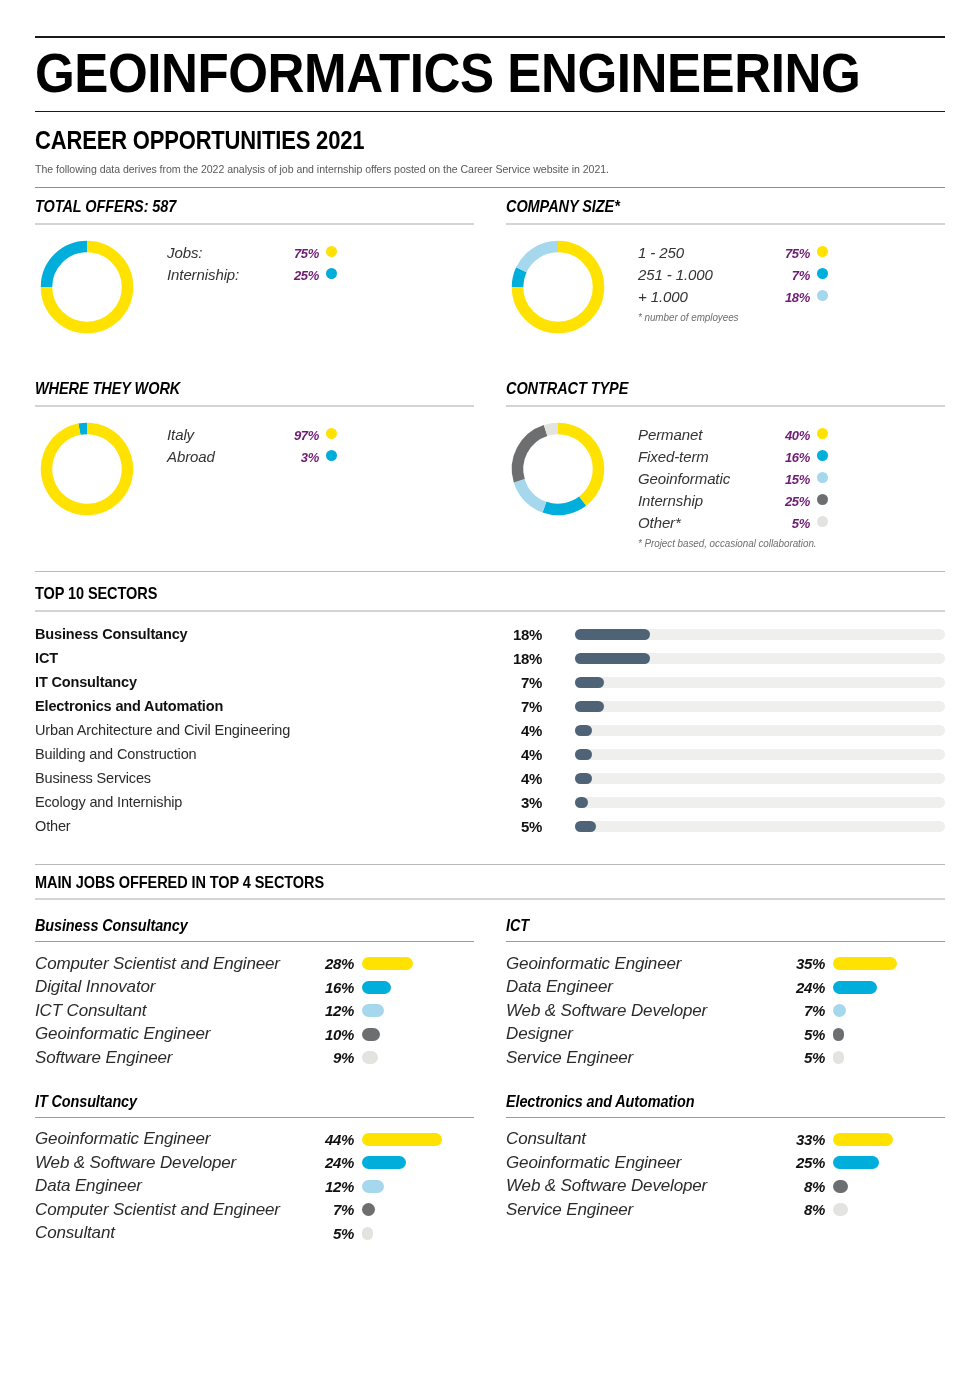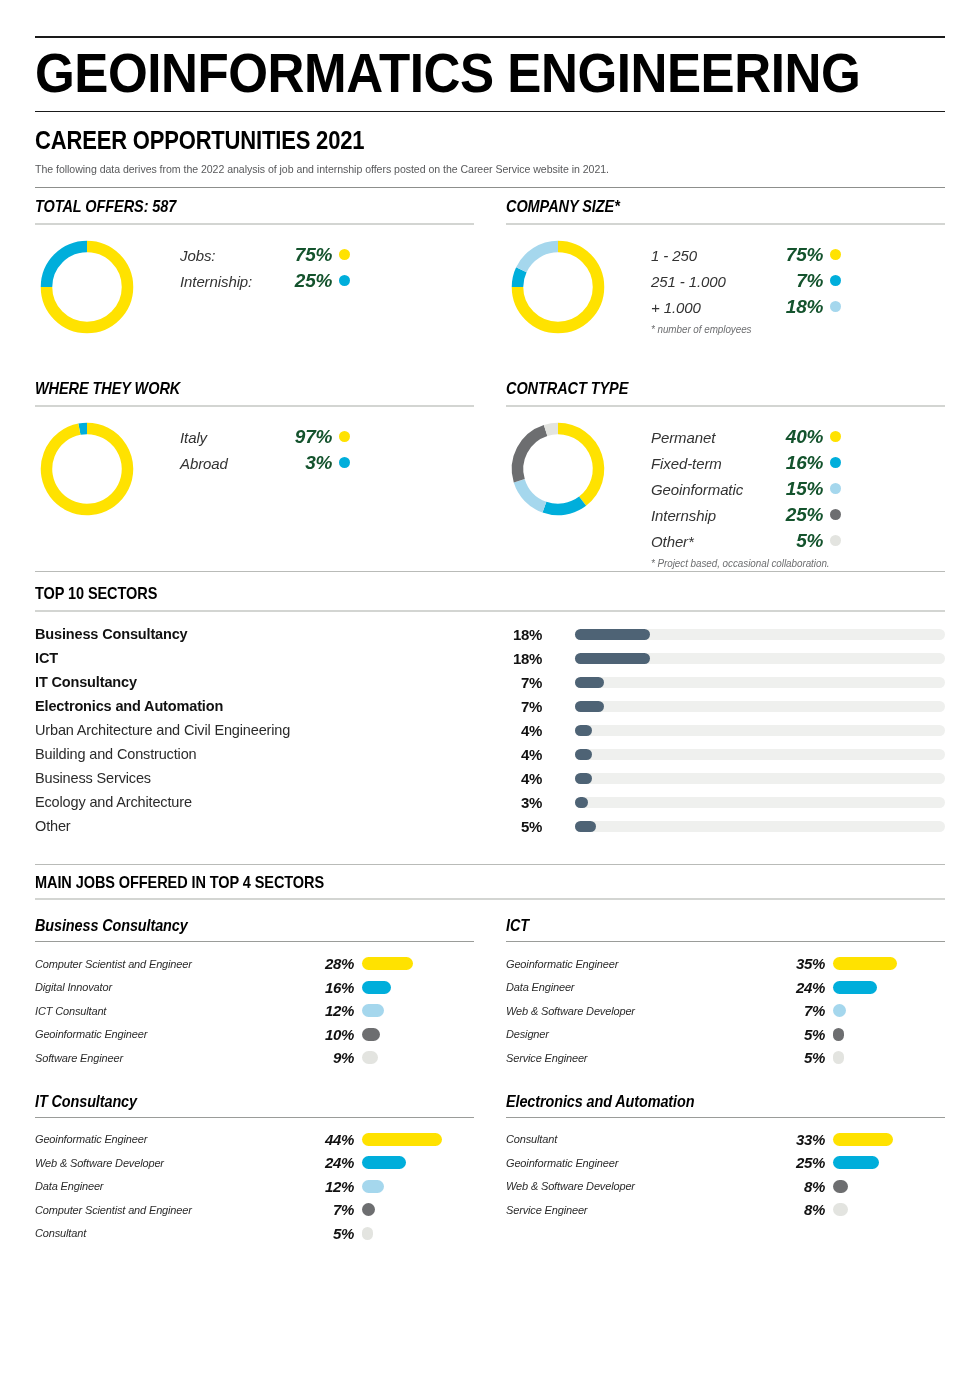--- a/index.html
+++ b/index.html
@@ -93,21 +93,21 @@
 
   .panel-rule {
     border-top: 2.5px solid #d3d5d2;
     margin-bottom: 10px;
   }
 
   
   .donut-block {
     display: flex;
     align-items: flex-start;
-    gap: 41px;
+    gap: 28px;
     height: 128px;
   }
   .donut {
     flex: 0 0 auto;
   }
   .legend {
     padding-top: 10px;
     flex: 1 1 auto;
   }
   .legend-row {
@@ -118,23 +118,23 @@
   }
   .legend-label {
     font-size: 15px;
     color: #333;
     flex: 0 0 auto;
     min-width: 108px;
     letter-spacing: -0.1px;
   }
   .legend-label.wide { min-width: 128px; }
   .legend-pct {
-    font-size: 19px;
-    font-weight: 700;
-    color: #14532d;
+    font-size: 13px;
+    font-weight: 700;
+    color: #701a75;
     text-align: right;
     min-width: 44px;
     letter-spacing: -0.3px;
   }
   .legend-dot {
     width: 11px;
     height: 11px;
     border-radius: 50%;
     display: inline-block;
     margin-left: 7px;
@@ -215,21 +215,21 @@
     padding: 7px 0 6px 0;
     color: #000;
   }
 
   .job-row {
     display: flex;
     align-items: center;
     height: 23.5px;
   }
   .job-name {
-    font-size: 11px;
+    font-size: 17px;
     color: #2b2b2b;
     flex: 1 1 auto;
     letter-spacing: -0.15px;
     white-space: nowrap;
   }
   .job-pct {
     font-size: 15px;
     font-weight: 700;
     color: #111;
     width: 46px;
@@ -462,21 +462,21 @@
           </div>
         </div>
         <div class="sector-row">
           <div class="sector-name">Business Services</div>
           <div class="sector-pct">4%</div>
           <div class="sector-track">
             <div class="sector-bar" style="width: 16.724px; background: rgb(78, 99, 117);"></div>
           </div>
         </div>
         <div class="sector-row">
-          <div class="sector-name">Ecology and Architecture</div>
+          <div class="sector-name">Ecology and Interniship</div>
           <div class="sector-pct">3%</div>
           <div class="sector-track">
             <div class="sector-bar" style="width: 12.543px; background: rgb(78, 99, 117);"></div>
           </div>
         </div>
         <div class="sector-row">
           <div class="sector-name">Other</div>
           <div class="sector-pct">5%</div>
           <div class="sector-track">
             <div class="sector-bar" style="width: 20.905px; background: rgb(78, 99, 117);"></div>

